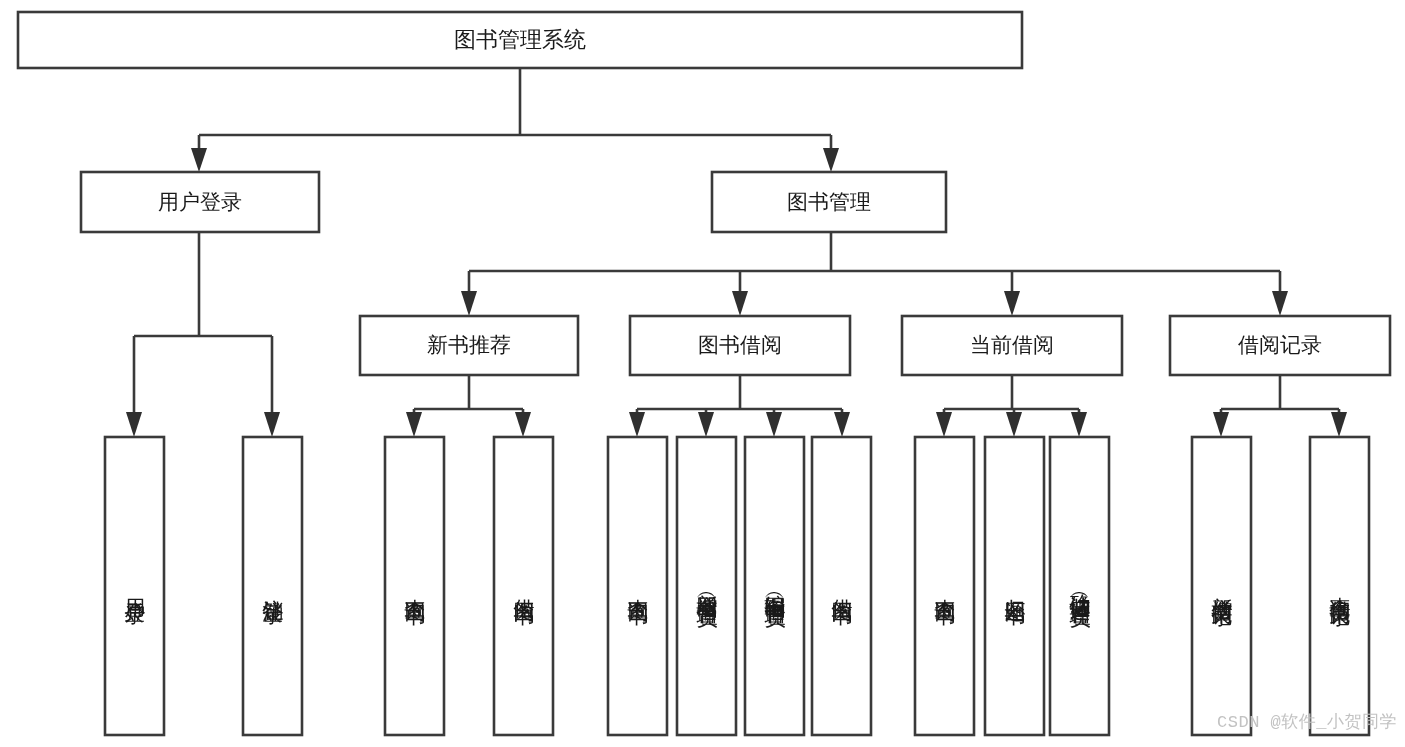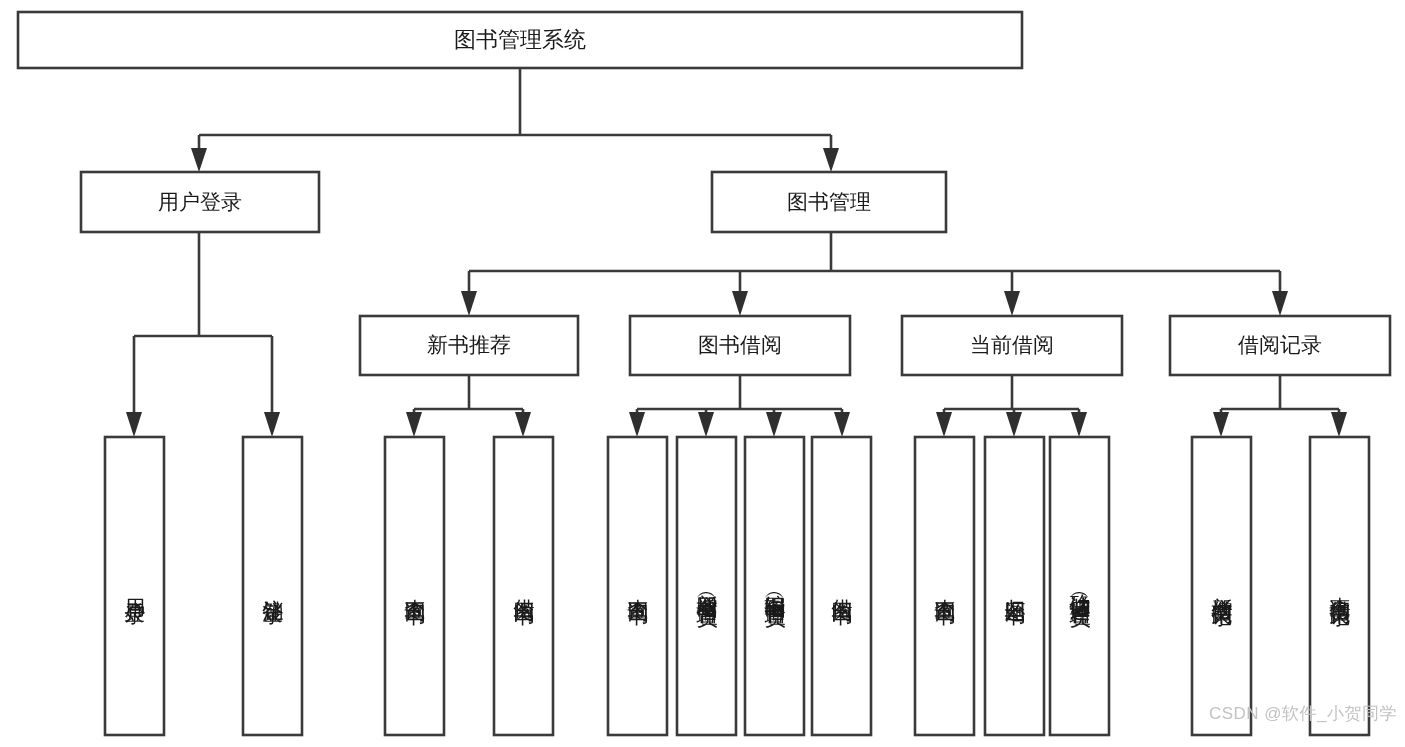--- a/index.html
+++ b/index.html
@@ -63,22 +63,22 @@
     white-space: nowrap;
     text-align: center;
     display: flex;
     align-items: center;
     justify-content: center;
     pointer-events: none;
   }
   #watermark {
     position: absolute;
     right: 8px;
-    bottom: 12px;
-    font-family: Liberation Sans, sans-serif;
+    bottom: 4px;
+    font-family: Liberation Mono, monospace;
     font-size: 17px;
     color: #c2c2c2;
     white-space: nowrap;
     letter-spacing: 0.5px;
   }
 </style>
 </head>
 <body>
 
 <div id="diagram-root">

